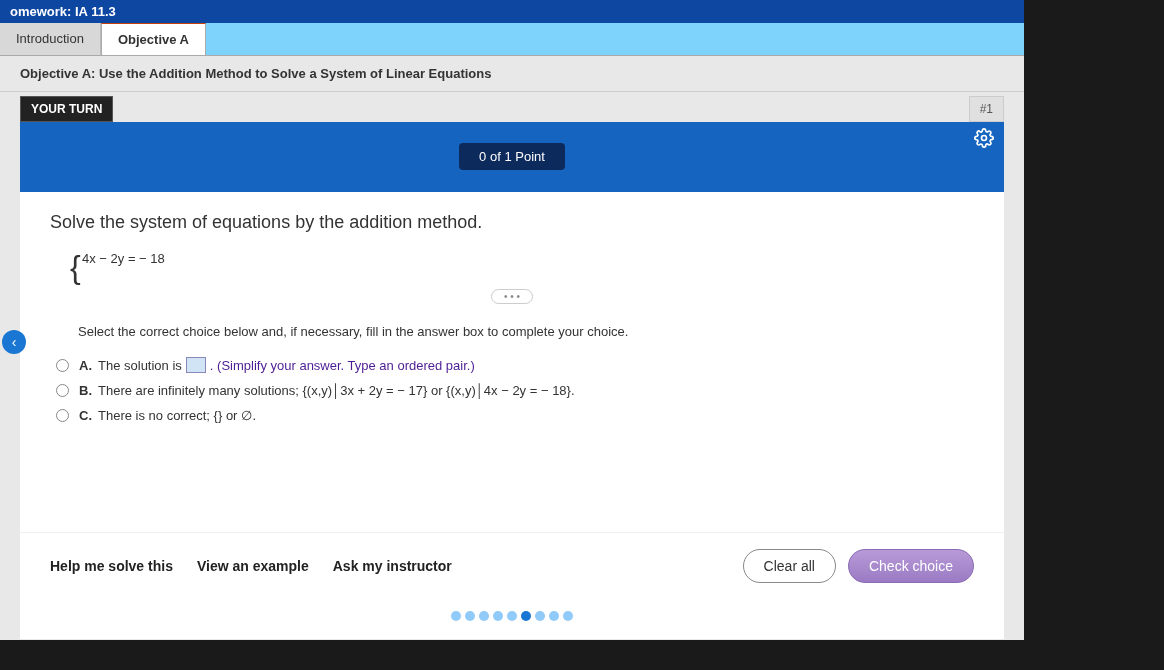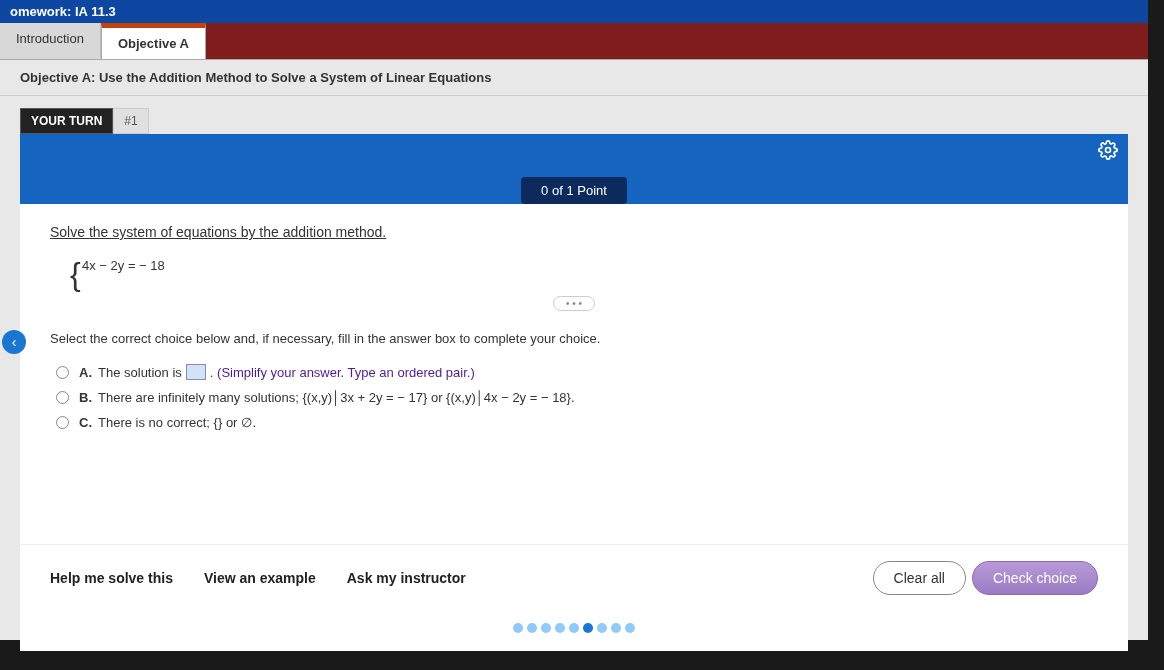--- a/index.html
+++ b/index.html
@@ -1,48 +1,48 @@
 <!DOCTYPE html>
 <html><head>
 <meta charset="utf-8">
 <style>
 * { margin: 0; padding: 0; box-sizing: border-box; font-family: Arial, Helvetica, sans-serif; }
 body { background: #1a1a1a; width: 1164px; height: 670px; overflow: hidden; }
-.app { background: #e8e8e8; width: 1148px; height: 640px; position: relative; }
+.app { background: #e8e8e8; width: 1024px; height: 640px; position: relative; }
 .header-bar { background: #0d47a1; color: #fff; padding: 4px 10px; font-size: 13px; font-weight: bold; }
-.tabs { display: flex; background: #7f1d1d; border-bottom: 1px solid #aaa; }
+.tabs { display: flex; background: #7dd3fc; border-bottom: 1px solid #aaa; }
 .tab { padding: 8px 16px; font-size: 13px; color: #333; cursor: pointer; border-right: 1px solid #bbb; background: #d8d8d8; }
-.tab.active { background: #fff; font-weight: bold; border-top: 5px solid #c2410c; border-left: 1px solid #aaa; border-right: 1px solid #aaa; }
+.tab.active { background: #fff; font-weight: bold; border-top: 1px solid #c2410c; border-left: 1px solid #aaa; border-right: 1px solid #aaa; }
 .objective-desc { padding: 10px 20px; font-size: 13px; color: #333; border-bottom: 1px solid #ccc; background: #e8e8e8; font-weight: bold; }
 .content-area { padding: 0 20px; }
-.your-turn-row { display: flex; align-items: center; margin-top: 12px; }
+.your-turn-row { display: flex; align-items: center; margin-top: 4px; justify-content: space-between; }
 .your-turn-badge { background: #222; color: #fff; padding: 5px 10px; font-size: 12px; font-weight: bold; border: 1px solid #555; }
 .question-num { background: #e0e0e0; padding: 5px 10px; font-size: 12px; color: #555; border: 1px solid #ccc; }
-.blue-bar { background: #1565c0; height: 70px; position: relative; display: flex; align-items: flex-end; justify-content: center; }
+.blue-bar { background: #1565c0; height: 70px; position: relative; display: flex; align-items: center; justify-content: center; }
 .points-pill { background: #0d2a5c; color: #fff; padding: 6px 20px; font-size: 13px; border-radius: 4px; margin-top: -2px; }
 .gear-btn { position: absolute; right: 10px; top: 6px; color: #fff; cursor: pointer; }
 .question-panel { background: #fff; padding: 20px 30px; min-height: 340px; position: relative; }
-.q-text { font-size: 14px; color: #333; margin-bottom: 18px; text-decoration: underline; }
+.q-text { font-size: 18px; color: #333; margin-bottom: 18px; }
 .equations { margin-left: 20px; font-size: 13px; color: #333; position: relative; padding-left: 12px; }
 .brace { position: absolute; left: 0; top: -2px; font-size: 32px; color: #333; }
 .eq-line { margin-bottom: 2px; }
 .ellipsis-btn { text-align: center; margin: 20px 0; }
 .ellipsis-pill { display: inline-block; border: 1px solid #ccc; border-radius: 10px; padding: 1px 12px; color: #888; font-size: 10px; cursor: pointer; }
-.instruction { font-size: 13px; color: #333; margin-bottom: 18px; }
+.instruction { font-size: 13px; color: #333; margin-bottom: 18px; margin-left: 28px; }
 .choices { margin-left: 6px; }
 .choice-row { display: flex; align-items: center; margin-bottom: 10px; font-size: 13px; color: #333; }
 .radio { width: 13px; height: 13px; border: 1px solid #888; border-radius: 50%; margin-right: 10px; flex-shrink: 0; cursor: pointer; }
 .choice-label { font-weight: bold; margin-right: 6px; }
 .answer-box { display: inline-block; width: 20px; height: 16px; background: #d0e4f5; border: 1px solid #88b; margin: 0 4px; vertical-align: middle; }
 .hint { color: #4c1d95; }
 .nav-arrow { position: absolute; left: 2px; top: 330px; width: 24px; height: 24px; background: #1976d2; border-radius: 50%; color: #fff; display: flex; align-items: center; justify-content: center; cursor: pointer; font-size: 14px; }
 .footer { display: flex; align-items: center; justify-content: space-between; padding: 16px 30px; background: #fff; border-top: 1px solid #eee; }
-.footer-left { display: flex; gap: 31px; }
+.footer-left { display: flex; gap: 24px; }
 .footer-link { font-size: 14px; font-weight: bold; color: #222; cursor: pointer; }
-.footer-right { display: flex; gap: 6px; align-items: center; }
+.footer-right { display: flex; gap: 12px; align-items: center; }
 .btn { padding: 8px 20px; border-radius: 20px; font-size: 14px; cursor: pointer; border: 1px solid #888; }
 .btn-clear { background: #fff; color: #333; }
 .btn-check { background: linear-gradient(#b89ad8, #9a7bc4); color: #fff; border: 1px solid #8a6bb4; }
 .dots { text-align: center; padding: 8px 0 14px 0; background: #fff; }
 .dot { display: inline-block; width: 10px; height: 10px; border-radius: 50%; background: #90caf9; margin: 0 2px; }
 .dot.active { background: #1976d2; }
 </style>
 </head>
 <body>
 

